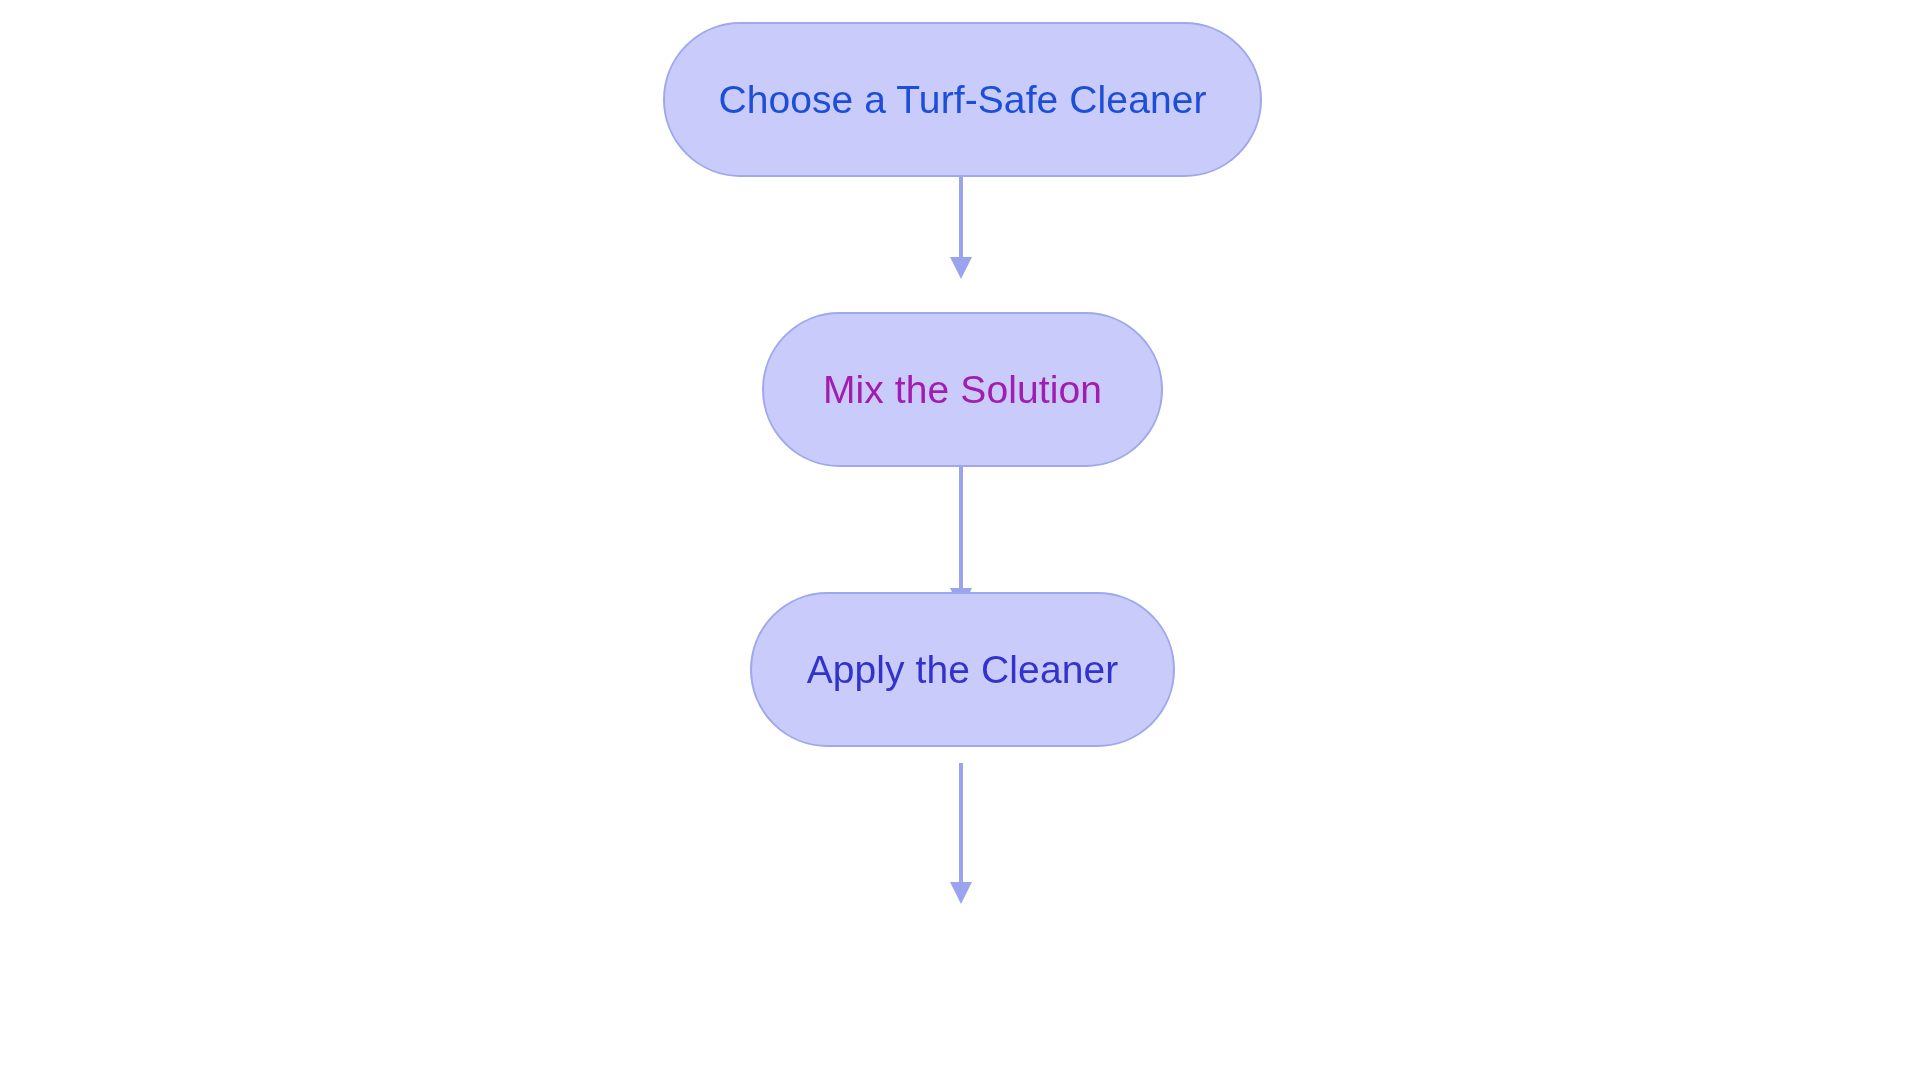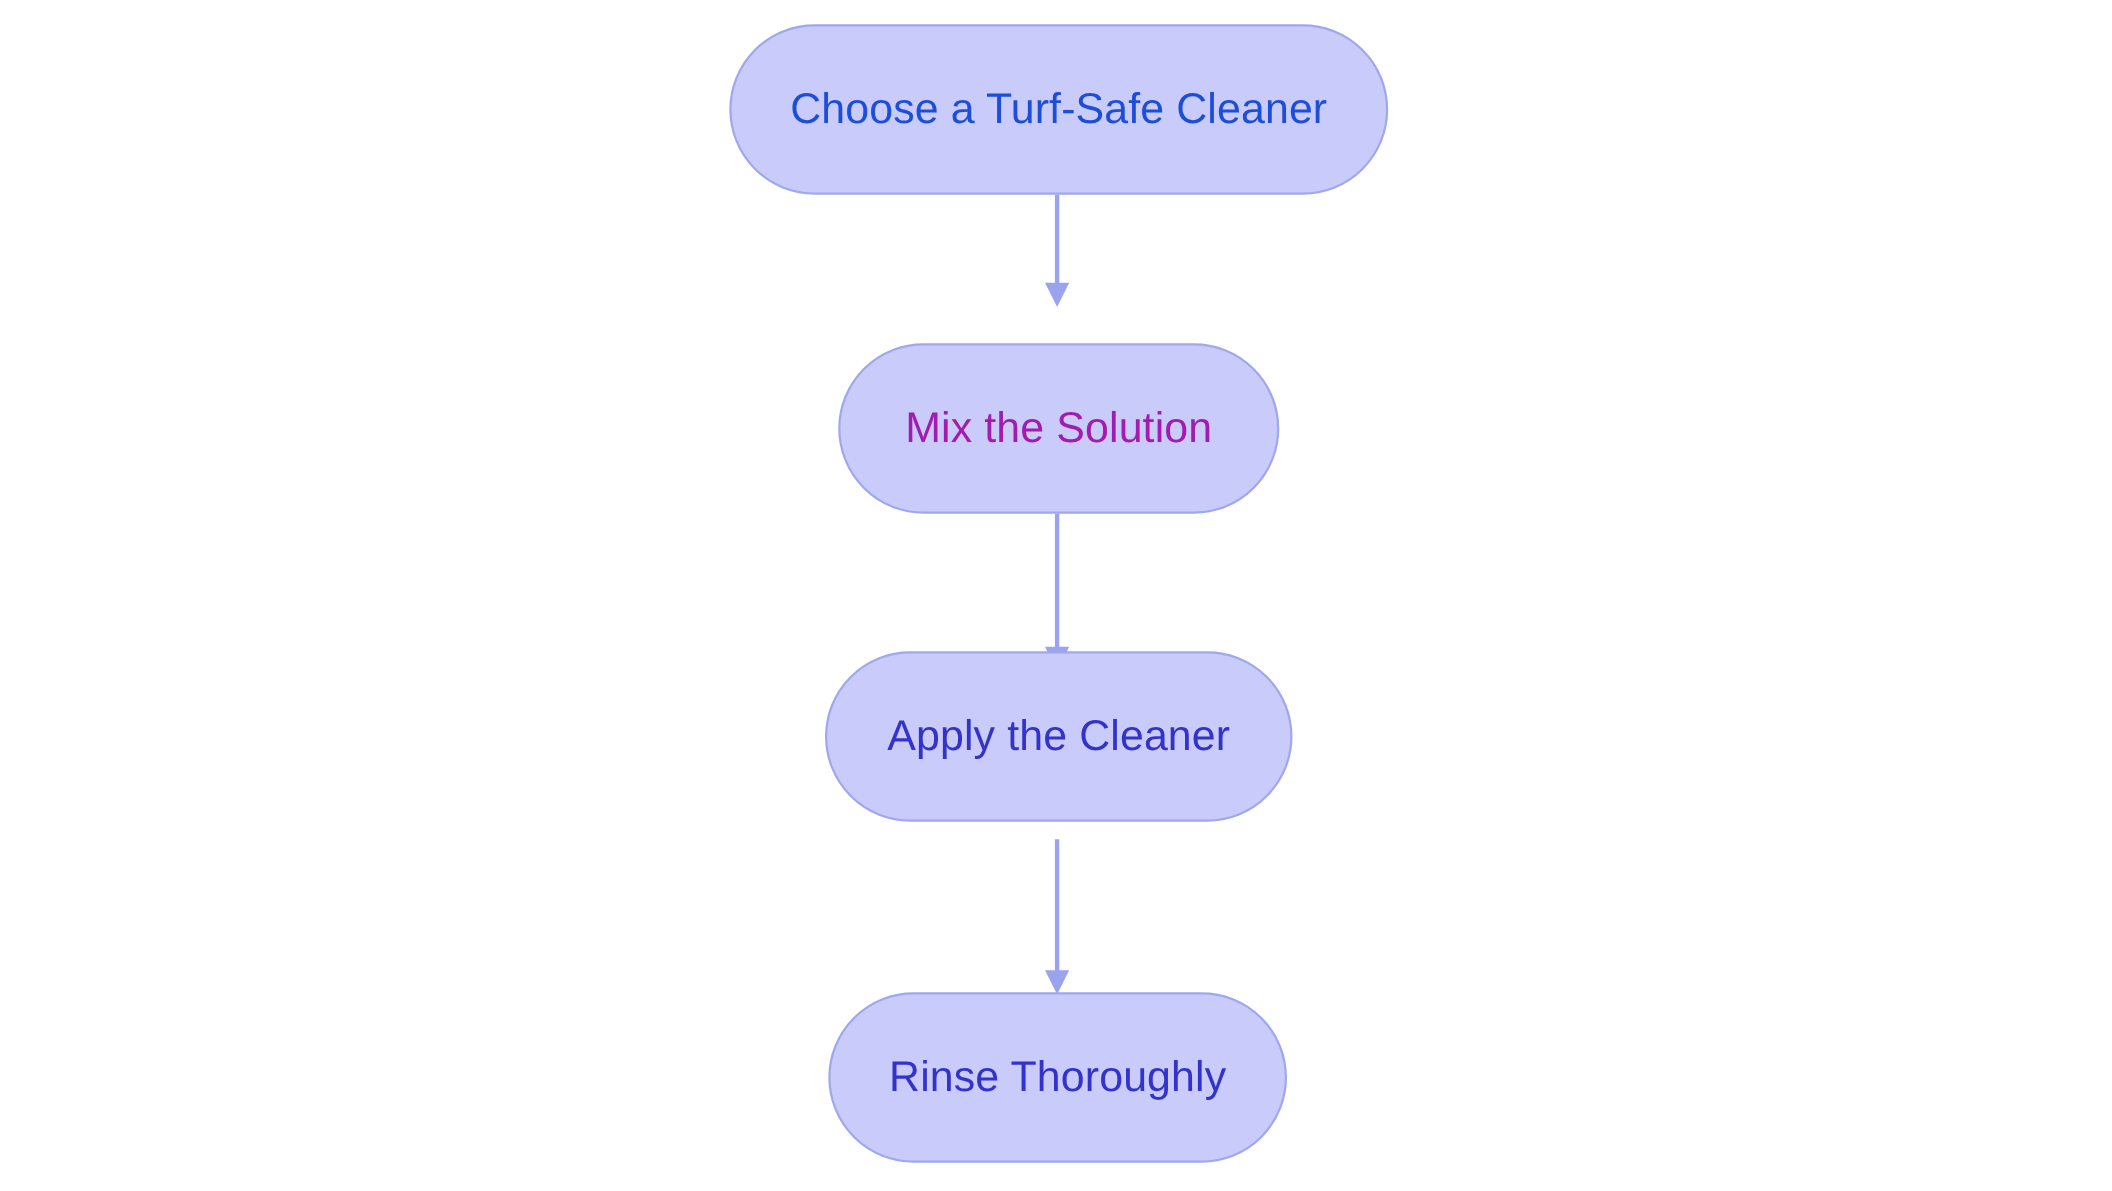--- a/index.html
+++ b/index.html
@@ -100,17 +100,14 @@
   </div>
 
   <div class="flow-node" id="node-2" style="background: rgb(201, 203, 250); border-color: rgb(159, 168, 236);">
     <span class="flow-node-label" style="color: #a21caf;">Mix the Solution</span>
   </div>
 
   <div class="flow-node" id="node-3" style="background: rgb(201, 203, 250); border-color: rgb(159, 168, 236);">
     <span class="flow-node-label" style="color: rgb(51, 51, 204);">Apply the Cleaner</span>
   </div>
 
-  <div class="flow-node" id="node-4" style="background: rgb(201, 203, 250); border-color: rgb(159, 168, 236);">
-    <span class="flow-node-label" style="color: rgb(51, 51, 204);">Rinse Thoroughly</span>
-  </div>
 
 </div>
 
 </body></html>

